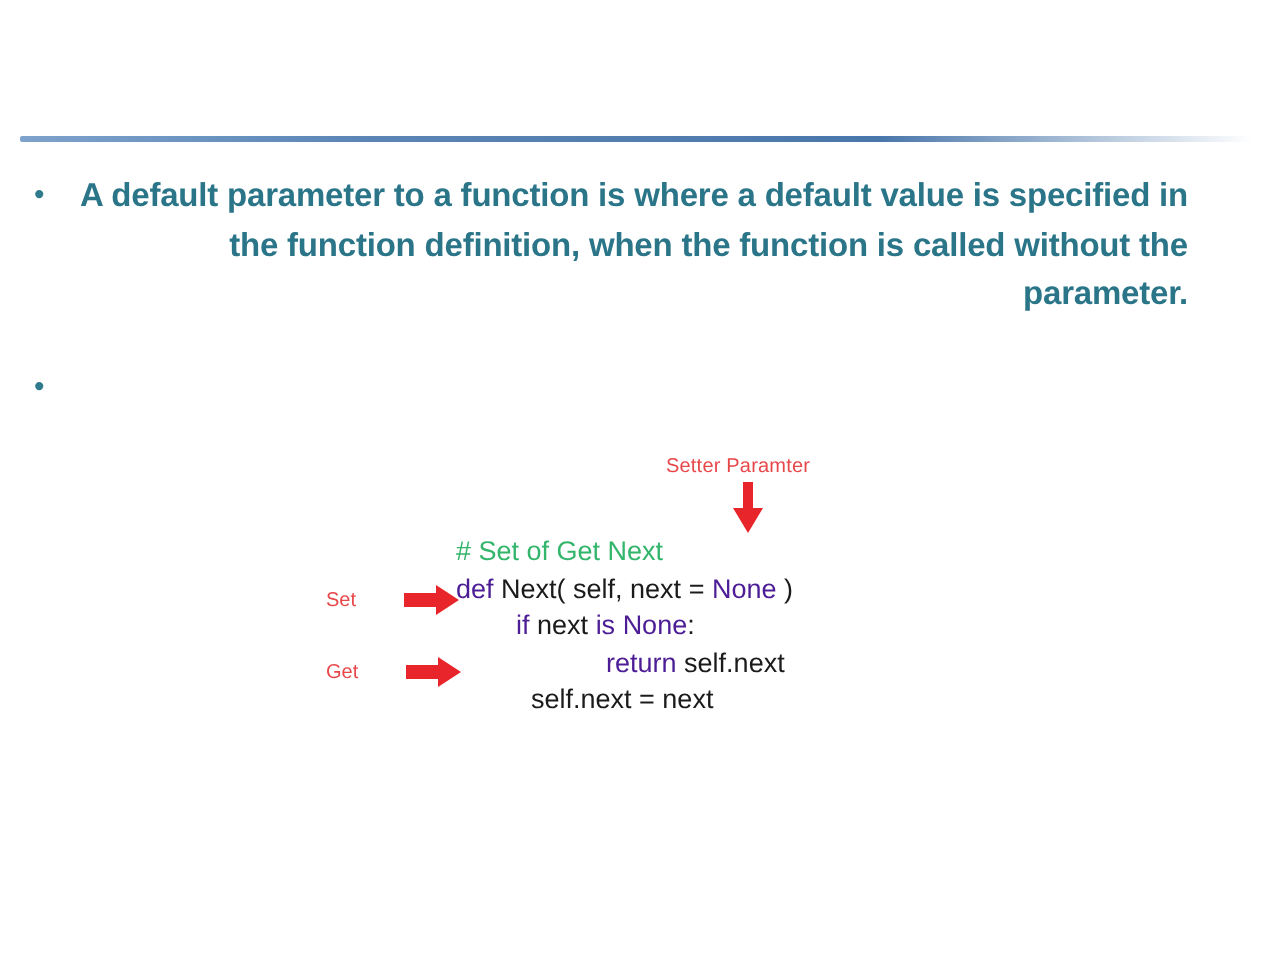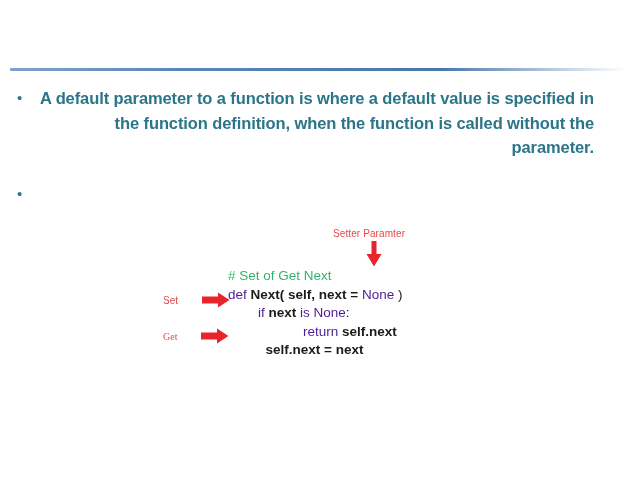--- a/index.html
+++ b/index.html
@@ -78,21 +78,21 @@
     top: 248px;
     font-size: 13.5px;
     line-height: 18.5px;
     color: #1b1b1b;
     white-space: pre;
     margin-top: 19px;
   }
   .code-line { height: 18.5px; white-space: pre; }
   .tok-comment { color: #33b56b; }
   .tok-kw      { color: #4c1d95; }
-  .tok-plain   { color: #1b1b1b; font-weight: bold; }
+  .tok-plain   { color: #1b1b1b; font-weight: normal; }
   .tok-punct   { color: #1b1b1b; }
 
   
   #default-param-label {
     position: absolute;
     left: 333px;
     top: 228px;
     font-size: 10px;
     color: #e8474a;
     letter-spacing: 0.1px;
@@ -111,21 +111,21 @@
     align-items: center;
     gap: 24px;
   }
   .side-label {
     font-size: 10px;
     color: #e8474a;
     white-space: nowrap;
   }
   .right-arrow { width: 28px; height: 16px; display: block; }
   #marker-set { left: 163px; top: 292px; }
-  #marker-get { left: 163px; top: 328px; font-family: Liberation Serif, serif; }
+  #marker-get { left: 163px; top: 328px; }
 </style>
 </head>
 <body>
 
 <div id="slide">
 
   <div id="title-rule"></div>
 
   <div class="bullet-row" id="bullet-1">
     <span class="bullet-dot">•</span>

